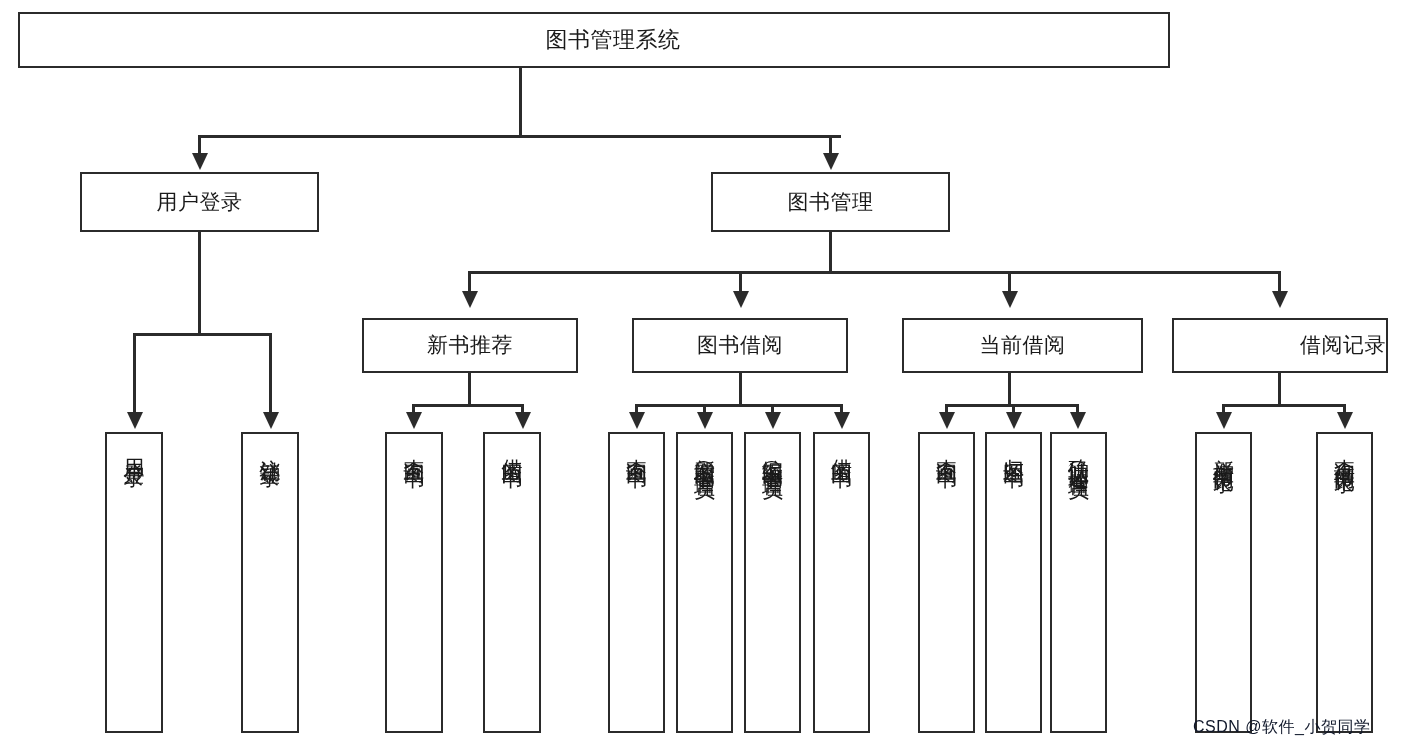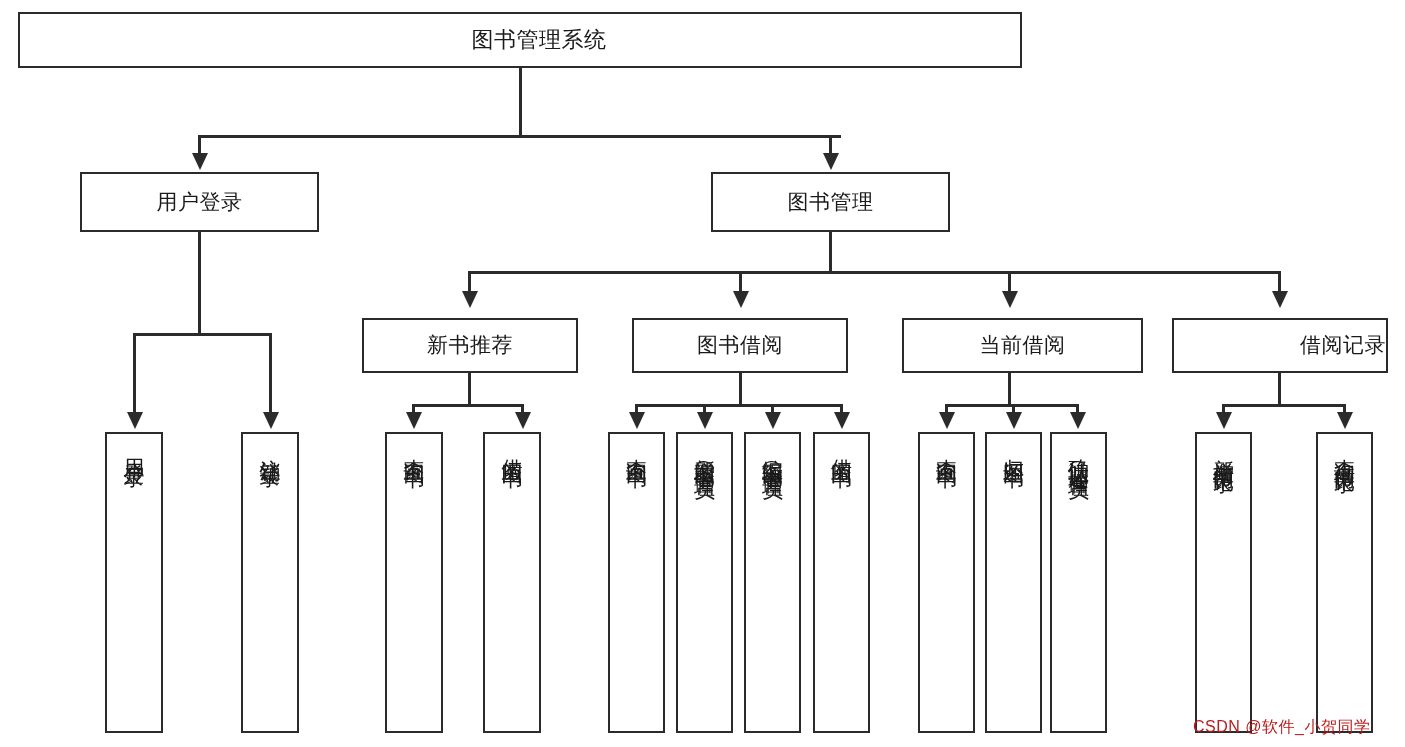--- a/index.html
+++ b/index.html
@@ -64,31 +64,31 @@
   .arrow{
     position:absolute;
     width:0;height:0;
     border-left:8px solid transparent;
     border-right:8px solid transparent;
     border-top:17px solid #2b2b2b;
   }
   .watermark{
     position:absolute;
     font-size:16px;
-    color:#b91c1c;
+    color:#0f172a;
     white-space:nowrap;
     letter-spacing:0.5px;
   }
 </style>
 </head>
 <body>
 
 <div id="canvas">
 
-  <div class="node horiz root" style="left:18px; top:12px; width:1004px; height:56px;padding-left:38px;">
+  <div class="node horiz root" style="left:18px; top:12px; width:1152px; height:56px;padding-left:38px;">
     <span class="label">图书管理系统</span>
   </div>
 
   <div class="vline" style="left:518.5px; top:68px; height:67px;"></div>
 
   <div class="hline" style="left:198px; top:135px; width:643px;"></div>
 
   <div class="vline" style="left:198px; top:135px; height:20px;"></div>
   <div class="arrow" style="left:191.5px; top:153px;"></div>
 

